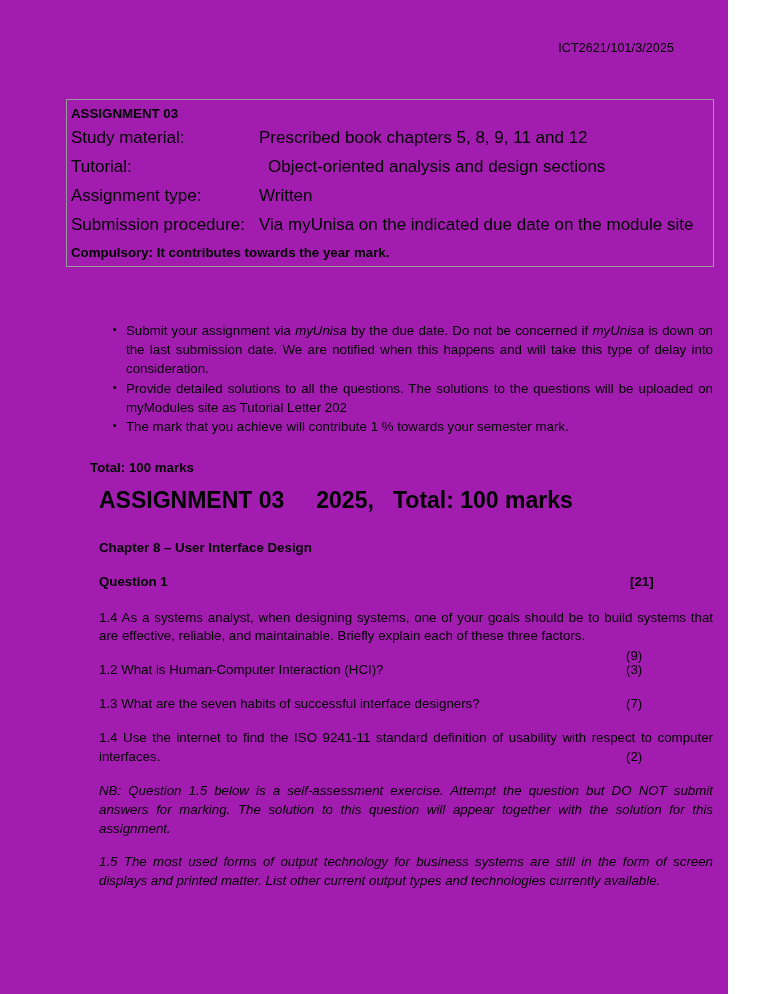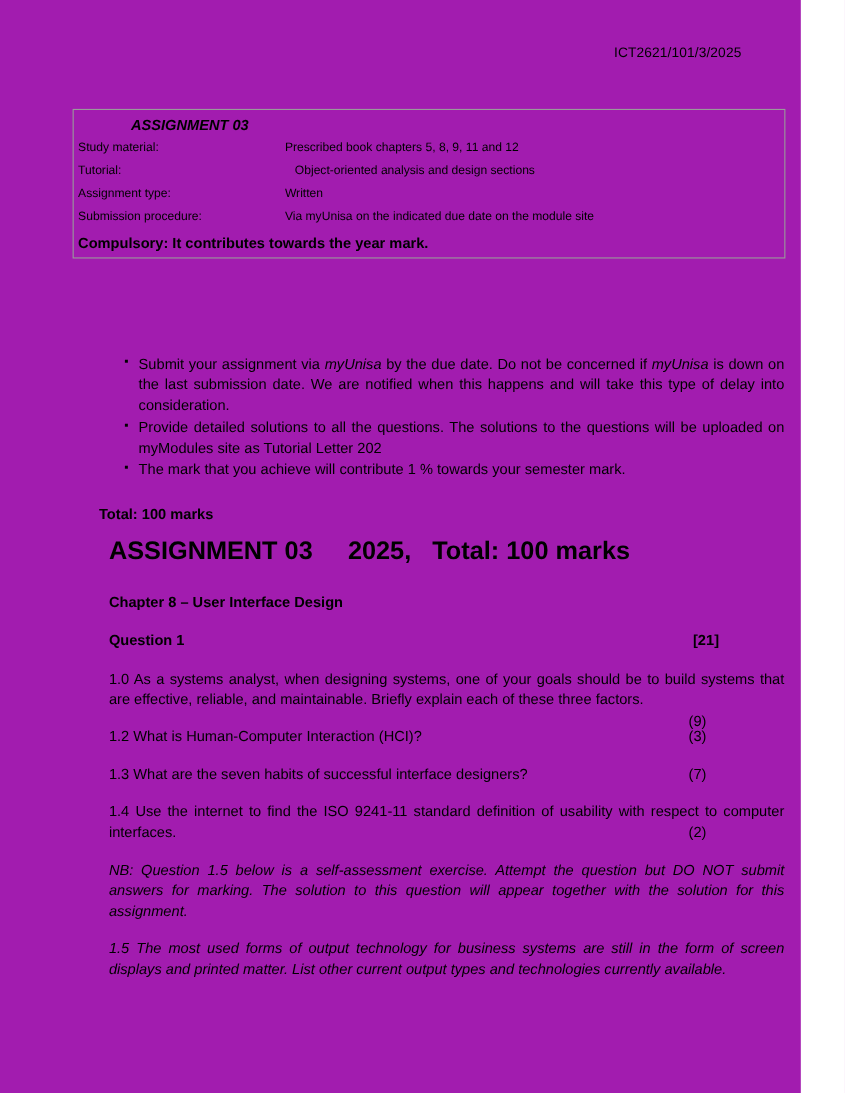--- a/index.html
+++ b/index.html
@@ -40,42 +40,40 @@
     top: 99px;
     width: 648px;
     border: 1px solid #9a9a9a;
     box-sizing: border-box;
     padding: 4px 0 4px 0;
   }
   .info-row {
     display: flex;
     align-items: baseline;
     padding: 3px 2px 3px 2px;
-    font-size: 11px;
+    font-size: 17px;
     line-height: 1.35;
   }
   .info-row .label {
     width: 190px;
     flex: 0 0 190px;
     box-sizing: border-box;
     padding-left: 2px;
   }
   .info-row .value {
     flex: 1 1 auto;
   }
   .info-row.indented .value {
     padding-left: 9px;
   }
   .info-title {
     font-weight: bold;
-    font-style: italic;
     font-size: 13.3px;
     padding: 1px 2px 2px 4px;
     line-height: 1.3;
-    margin-left: 48px;
   }
   .info-foot {
     font-weight: bold;
     font-size: 13.3px;
     padding: 4px 2px 1px 4px;
     line-height: 1.3;
   }
 
   
   .bullets {
@@ -230,21 +228,21 @@
   <div class="body-block">
 
     <div class="chapter-heading">Chapter 8 – User Interface Design</div>
 
     <div class="question-head">
       <span>Question 1</span>
       <span class="marks-total">[21]</span>
     </div>
 
     <div class="qpara">
-      <span>1.0 As a systems analyst, when designing systems, one of your goals should be to build systems that are effective, reliable, and maintainable. Briefly explain each of these three factors.</span><span class="marks-abs" style="left:527px; top:38px;">(9)</span>
+      <span>1.4 As a systems analyst, when designing systems, one of your goals should be to build systems that are effective, reliable, and maintainable. Briefly explain each of these three factors.</span><span class="marks-abs" style="left:527px; top:38px;">(9)</span>
     </div>
 
     <div class="qpara">
       <span>1.2 What is Human-Computer Interaction (HCI)?</span><span class="marks-abs">(3)</span>
     </div>
 
     <div class="qpara">
       <span>1.3 What are the seven habits of successful interface designers?</span><span class="marks-abs">(7)</span>
     </div>
 

